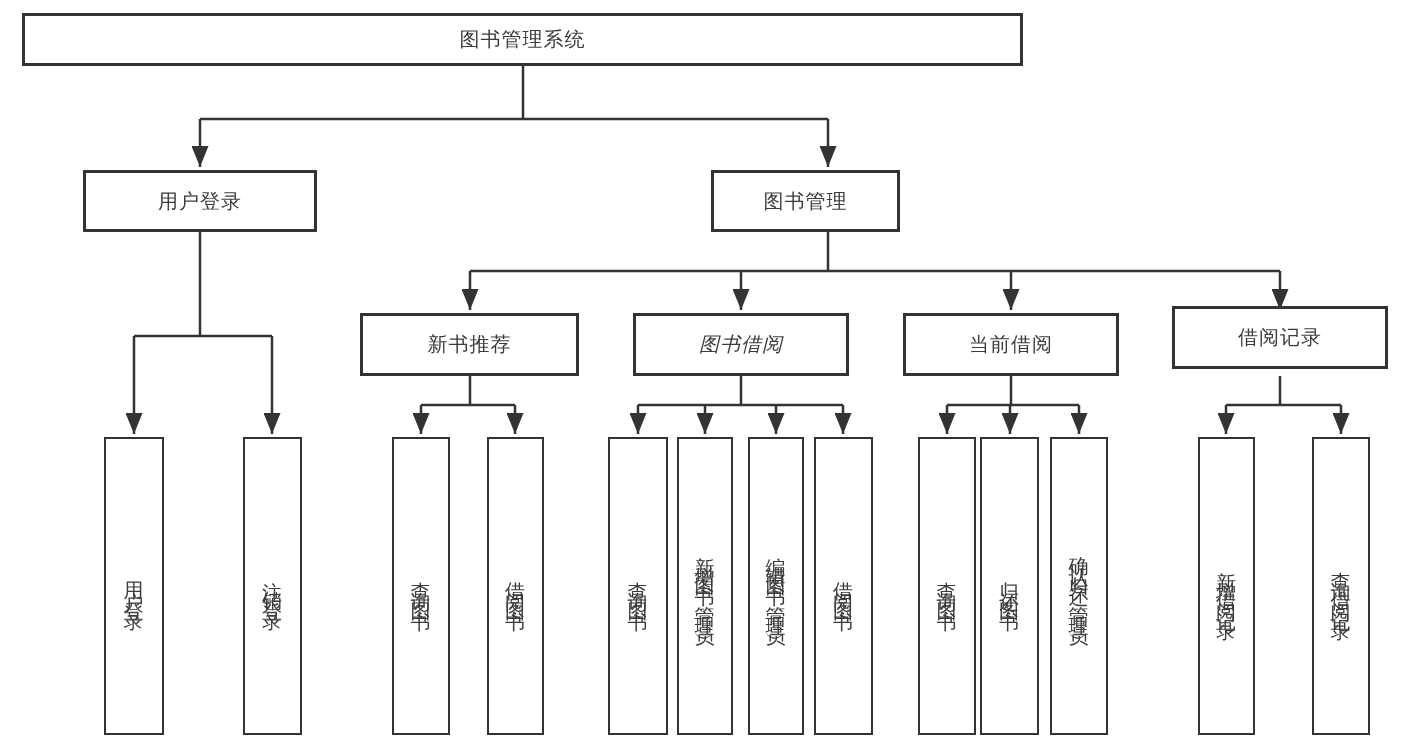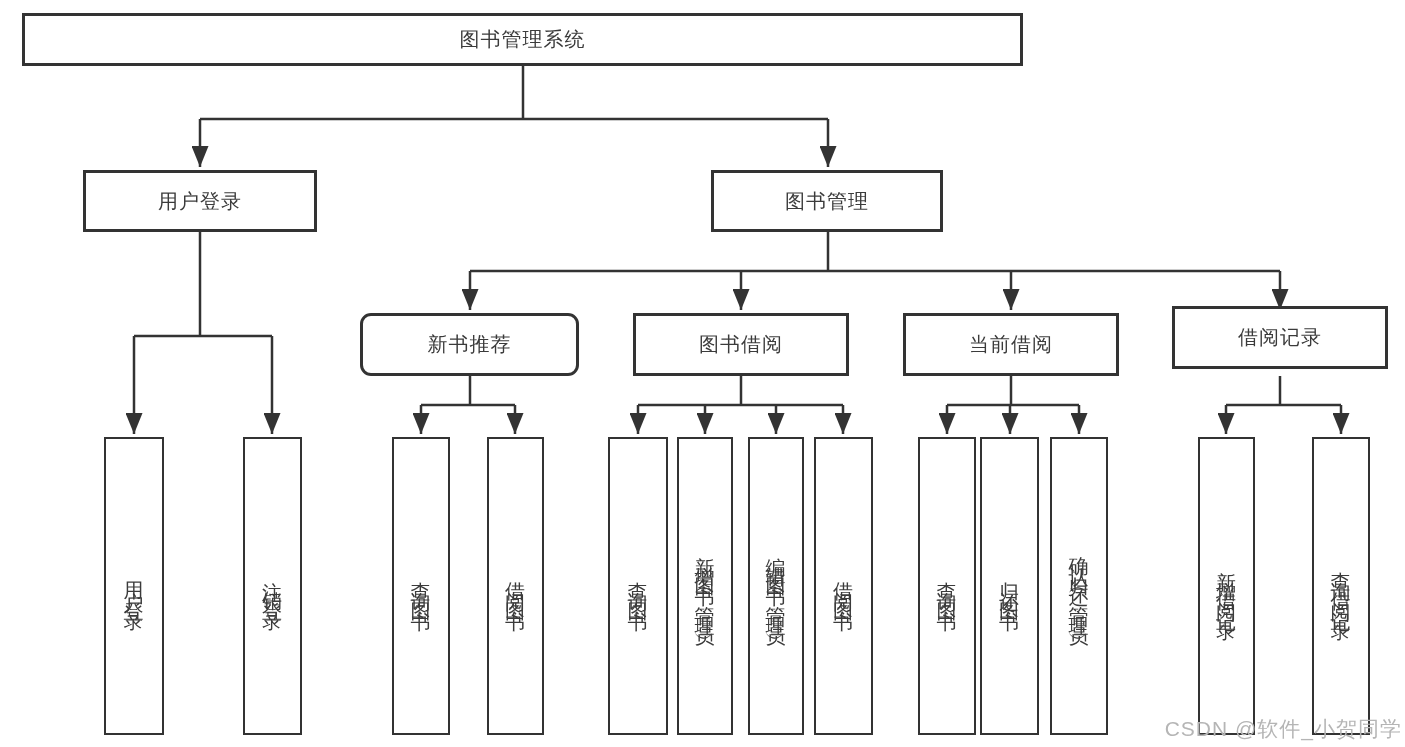--- a/index.html
+++ b/index.html
@@ -123,28 +123,28 @@
     <line class="ln" x1="1341" y1="405" x2="1341" y2="434" marker-end="url(#arw)"></line>
   </svg>
 
   <div class="hnode" style="left:22px;top:13px;width:1001px;height:53px;text-align:right;">
     <span>图书管理系统</span>
   </div>
 
   <div class="hnode" style="left:83px;top:170px;width:234px;height:62px;">
     <span>用户登录</span>
   </div>
-  <div class="hnode" style="left:711px;top:170px;width:232px;height:62px;">
+  <div class="hnode" style="left:711px;top:170px;width:189px;height:62px;">
     <span>图书管理</span>
   </div>
 
-  <div class="hnode" style="left:360px;top:313px;width:219px;height:63px;border-radius:11px;">
+  <div class="hnode" style="left:360px;top:313px;width:219px;height:63px;">
     <span>新书推荐</span>
   </div>
-  <div class="hnode" style="left:633px;top:313px;width:216px;height:63px;">
+  <div class="hnode" style="left:633px;top:313px;width:216px;height:63px;font-style:italic;">
     <span>图书借阅</span>
   </div>
   <div class="hnode" style="left:903px;top:313px;width:216px;height:63px;align-items:center;">
     <span>当前借阅</span>
   </div>
   <div class="hnode" style="left:1172px;top:306px;width:216px;height:63px;">
     <span>借阅记录</span>
   </div>
 
   <div class="leaf" style="left:104px;width:60px;">
@@ -184,15 +184,14 @@
     <span class="vtext">确认归还（管理员）</span>
   </div>
 
   <div class="leaf" style="left:1198px;width:57px;">
     <span class="vtext">新增借阅记录</span>
   </div>
   <div class="leaf" style="left:1312px;width:58px;">
     <span class="vtext">查询借阅记录</span>
   </div>
 
-  <div class="watermark">CSDN @软件_小贺同学</div>
 
 </div>
 
 </body></html>

